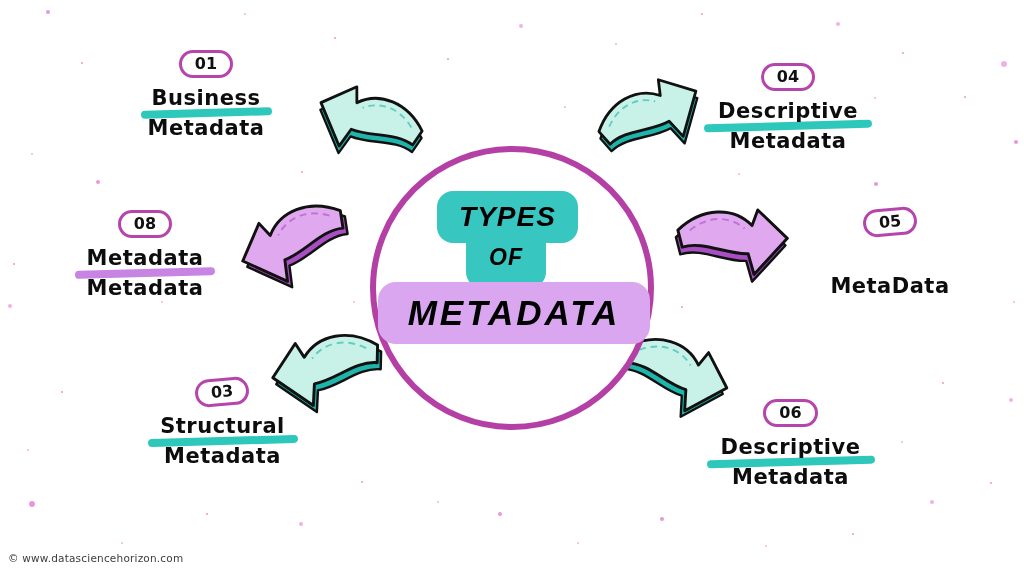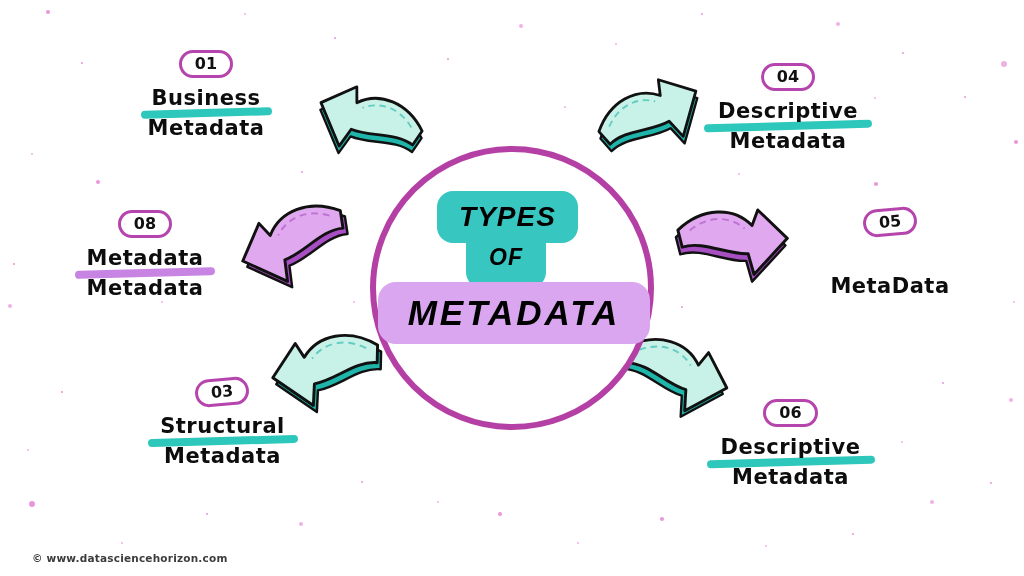--- a/index.html
+++ b/index.html
@@ -73,21 +73,21 @@
   .item.teal .underline{background:#2ec7bb;}
   .item.purple .underline{background:#c884e2;}
   
   .arrow{position:absolute;z-index:1;}
   .arrow svg{display:block;overflow:visible;}
   svg.teal{--fill:#c8f1e8;--side:#1fb5ab;}
   svg.purple{--fill:#e0a9ef;--side:#a94fc4;}
   .flip{transform:scaleX(-1);}
   
   .footer{
-    position:absolute;left:32px;top:552px;font-size:10.5px;font-weight:bold;
+    position:absolute;left:8px;top:552px;font-size:10.5px;font-weight:normal;
     color:#3c3c3c;z-index:2;letter-spacing:0.2px;
   }
 </style>
 </head>
 <body>
 
 <div id="canvas">
 
   <svg width="0" height="0" style="position:absolute" aria-hidden="true">
     <defs>

